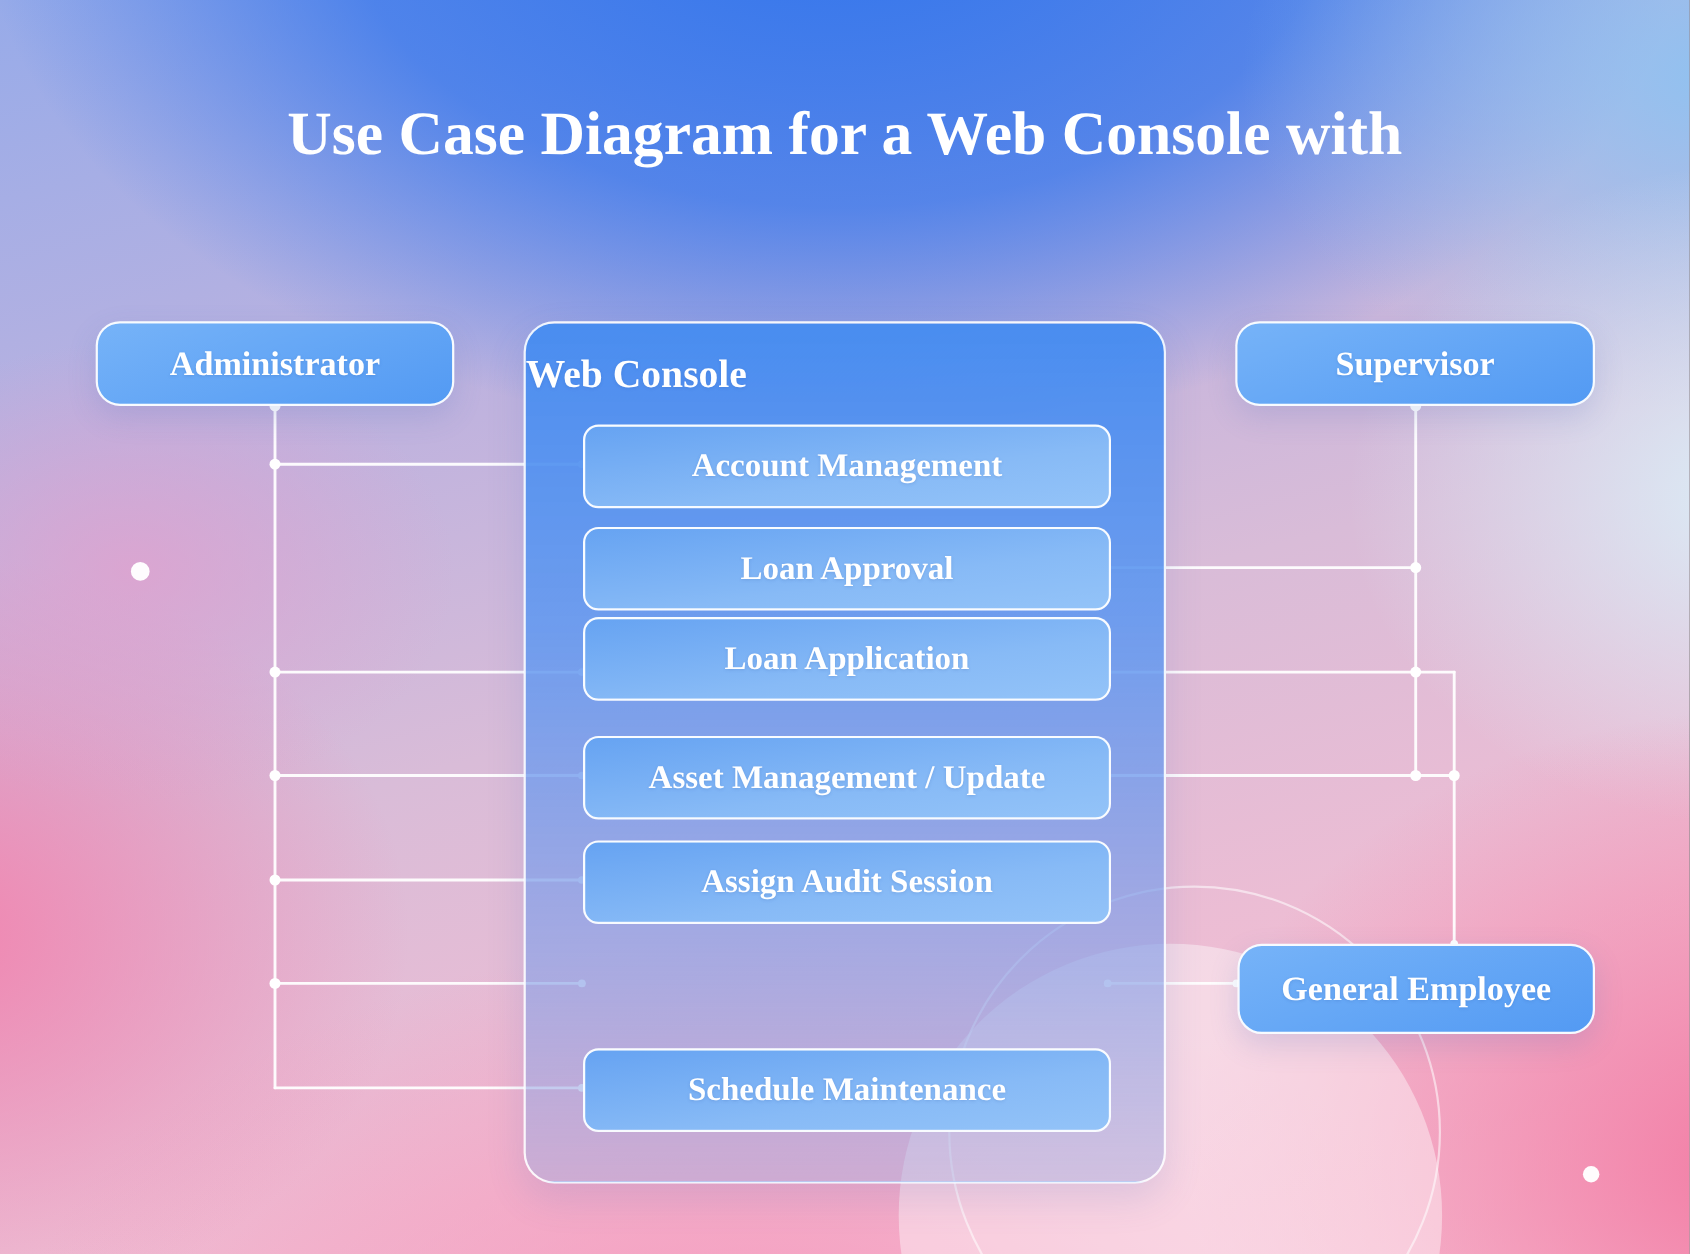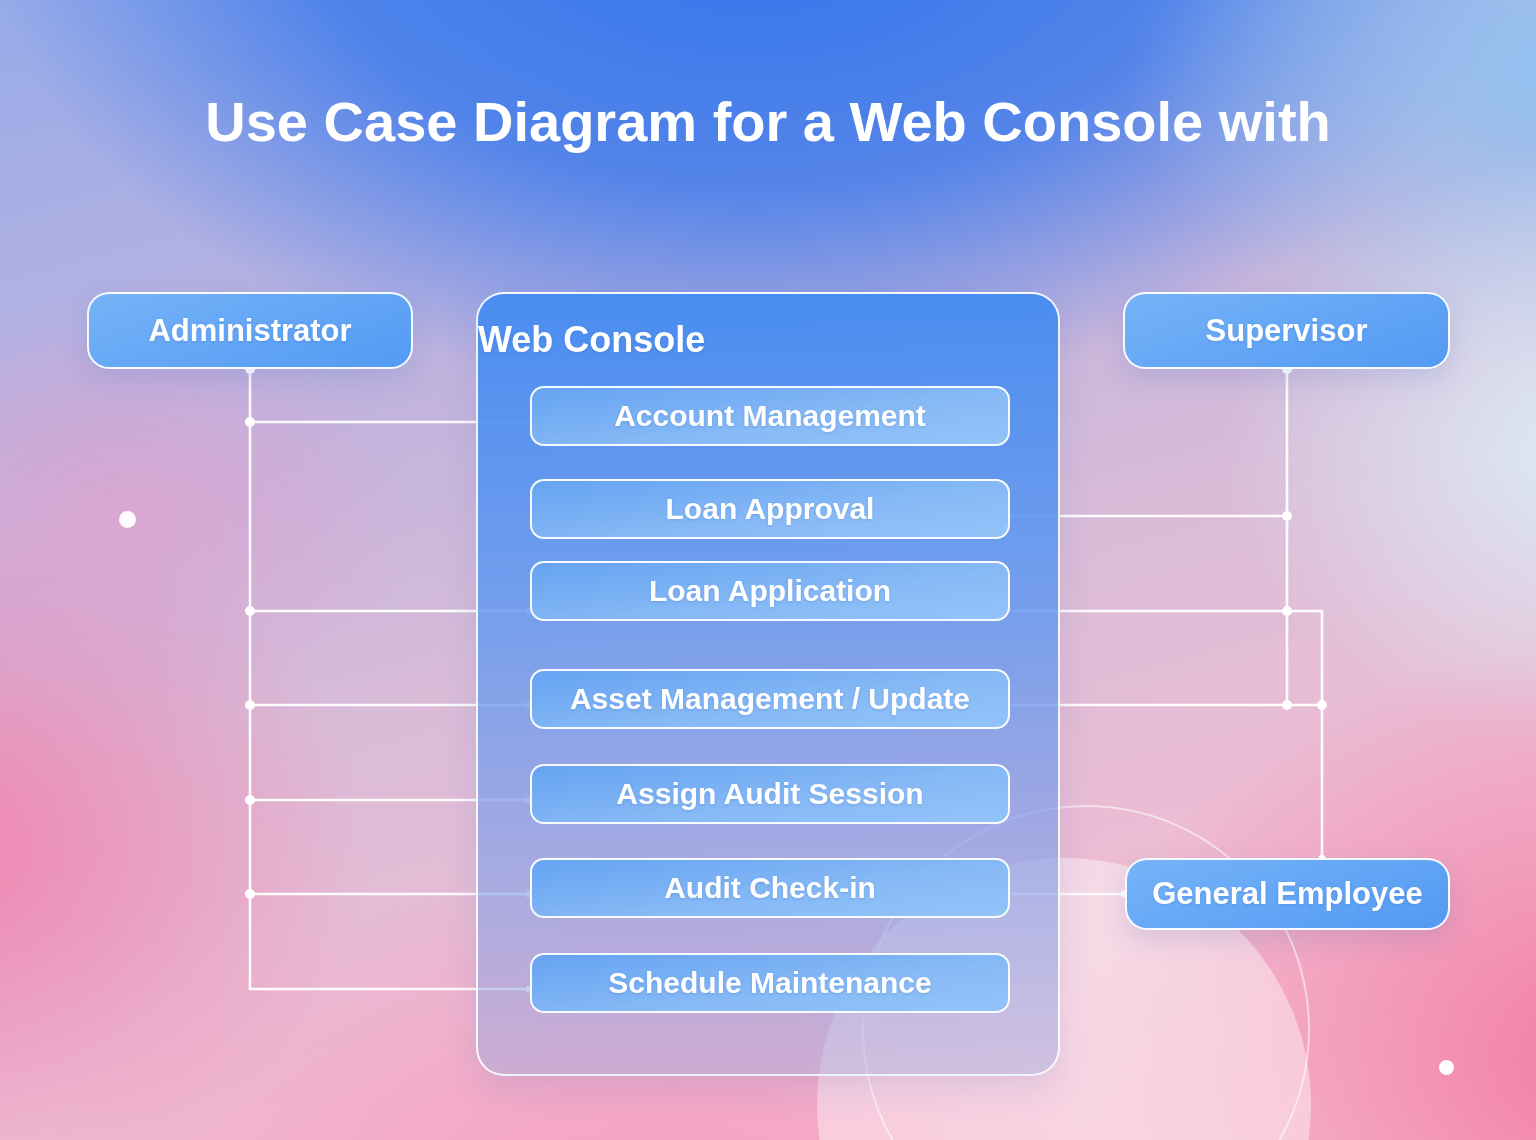--- a/index.html
+++ b/index.html
@@ -1,18 +1,18 @@
 <!DOCTYPE html>
 <html><head>
 <meta charset="utf-8">
 <style>
   html,body{margin:0;padding:0;background:#888;}
   .canvas{
     position:relative; width:1536px; height:1140px; overflow:hidden;
-    font-family:Liberation Sans, sans-serif;
+    font-family:Liberation Serif, serif;
     background:
       radial-gradient(ellipse 420px 300px at 120px 520px, rgba(226,160,205,0.75) 0%, rgba(226,160,205,0) 70%),
       radial-gradient(ellipse 600px 480px at -60px 850px, rgba(243,128,172,0.92) 0%, rgba(243,128,172,0) 72%),
       radial-gradient(ellipse 900px 520px at 680px 1240px, rgba(246,152,188,0.92) 0%, rgba(246,152,188,0) 74%),
       radial-gradient(ellipse 700px 560px at 1600px 1060px, rgba(242,118,160,0.92) 0%, rgba(242,118,160,0) 74%),
       radial-gradient(ellipse 520px 420px at 1600px 450px, rgba(219,240,249,0.95) 0%, rgba(219,240,249,0) 72%),
       radial-gradient(ellipse 600px 420px at 1560px 70px, rgba(140,195,242,0.9) 0%, rgba(140,195,242,0) 72%),
       radial-gradient(ellipse 1000px 640px at 760px -100px, rgba(47,115,236,0.98) 0%, rgba(47,115,236,0.72) 45%, rgba(47,115,236,0) 78%),
       linear-gradient(165deg, #97abe9 0%, #c0b3de 32%, #d9bcd8 52%, #f0bdd3 78%, #f7c6d8 100%);
   }
@@ -27,35 +27,35 @@
     color:#fff; font-weight:bold;
     box-shadow:0 10px 26px rgba(80,110,190,0.18);
   }
   .actor{
     border-radius:22px; font-size:31px;
     background:linear-gradient(160deg,#76b3f8 0%, #539af3 100%);
     text-shadow:0 1px 3px rgba(40,80,160,0.2);
   }
   #actor-administrator{left:87px; top:292px; width:326px; height:77px;}
   #actor-supervisor{left:1123px; top:292px; width:327px; height:77px;}
-  #actor-general-employee{left:1125px; top:858px; width:325px; height:72px;}
+  #actor-general-employee{left:1125px; top:858px; width:325px; height:82px;}
   .system{
     position:absolute; left:476px; top:292px; width:584px; height:784px;
     box-sizing:border-box; border:2.5px solid rgba(255,255,255,0.9); border-radius:28px;
     background:linear-gradient(180deg, rgba(70,140,240,0.96) 0%, rgba(96,152,240,0.88) 35%,
                rgba(133,160,232,0.70) 70%, rgba(165,172,222,0.48) 100%);
     box-shadow:0 14px 34px rgba(80,110,190,0.16);
   }
   .system-title{
     position:absolute; top:26px; left:0; width:100%; 
     color:#fff; font-weight:bold; font-size:36px; line-height:40px;
     text-shadow:0 1px 3px rgba(40,80,160,0.2);
   }
   .uc{
-    position:absolute; left:52px; width:480px; height:60px;
+    position:absolute; left:52px; width:480px; height:76px;
     box-sizing:border-box; border:2px solid rgba(255,255,255,0.95); border-radius:14px;
     display:flex; align-items:center; justify-content:center;
     color:#fff; font-weight:bold; font-size:30px;
     background:linear-gradient(172deg, #66a3f2 0%, #87baf6 60%, #93c3f8 100%);
     text-shadow:0 1px 3px rgba(40,80,160,0.2);
   }
   .lines{position:absolute; left:0; top:0; width:1536px; height:1140px; pointer-events:none;}
   .decor-ring{
     position:absolute; left:862px; top:805px; width:448px; height:448px;
     border-radius:50%; border:2px solid rgba(255,255,255,0.55); box-sizing:border-box;
@@ -141,21 +141,18 @@
     </div>
     <div class="uc" style="top:267px">
       <span>Loan Application</span>
     </div>
     <div class="uc" style="top:470px">
       <span>Assign Audit Session</span>
     </div>
     <div class="uc" style="top:375px">
       <span>Asset Management / Update</span>
     </div>
-    <div class="uc" style="top:564px">
-      <span>Audit Check-in</span>
-    </div>
     <div class="uc" style="top:659px">
       <span>Schedule Maintenance</span>
     </div>
   </div>
 
 </div>
 
 </body></html>

